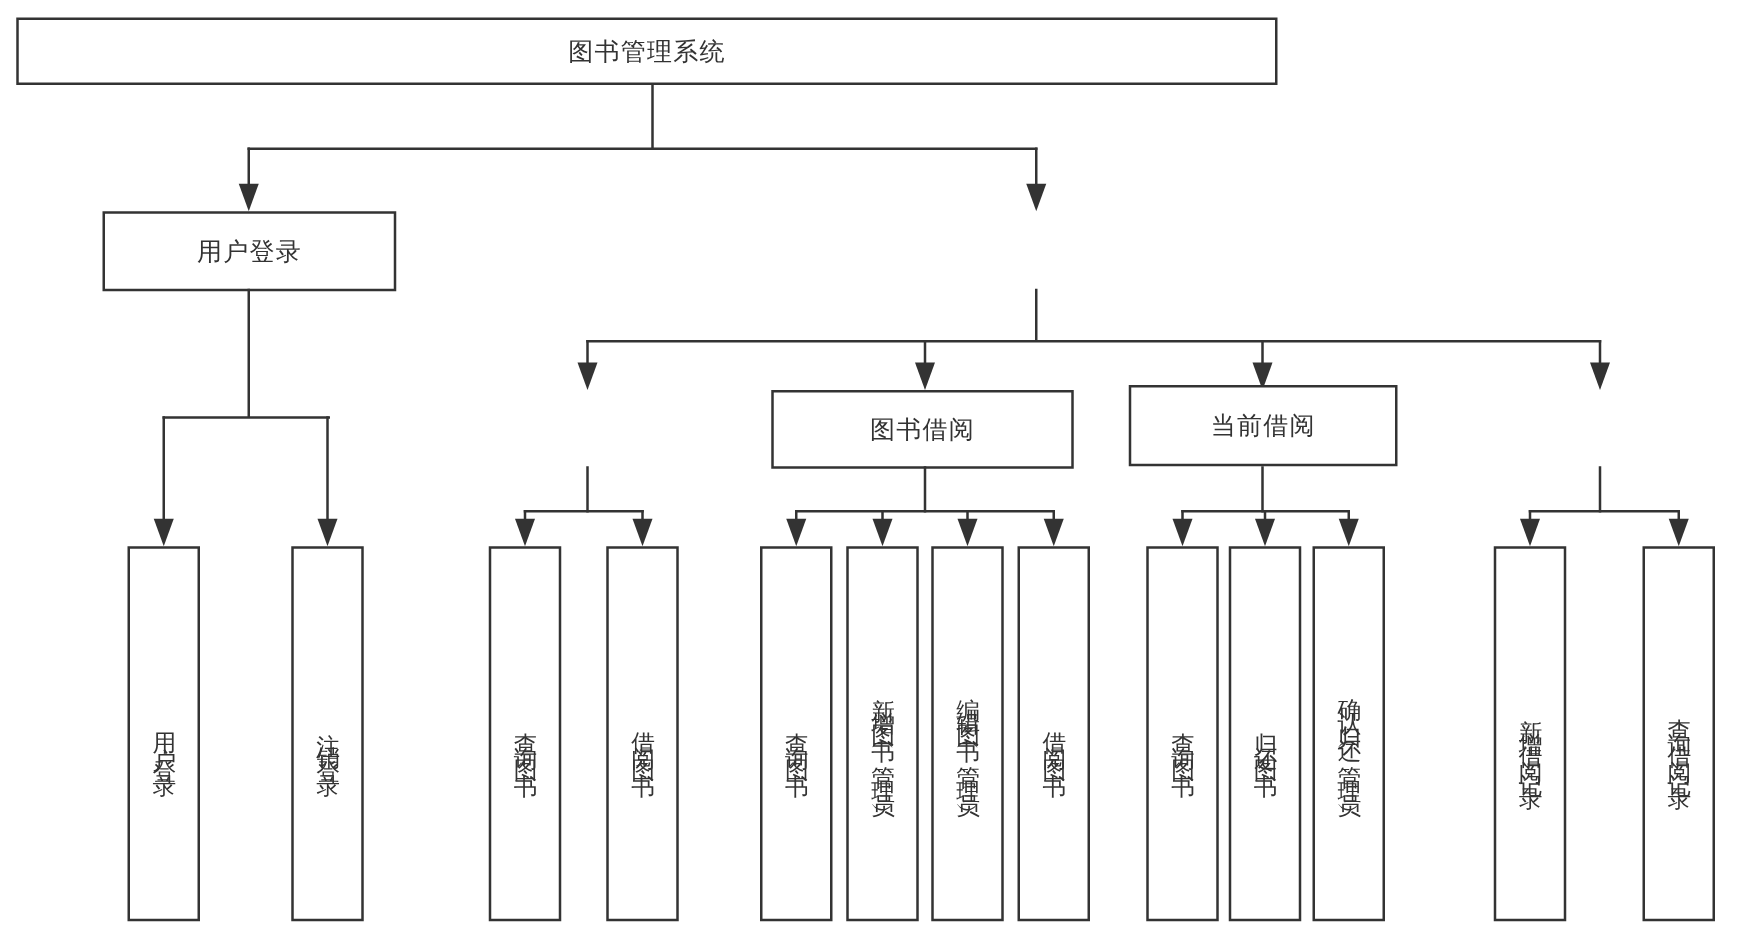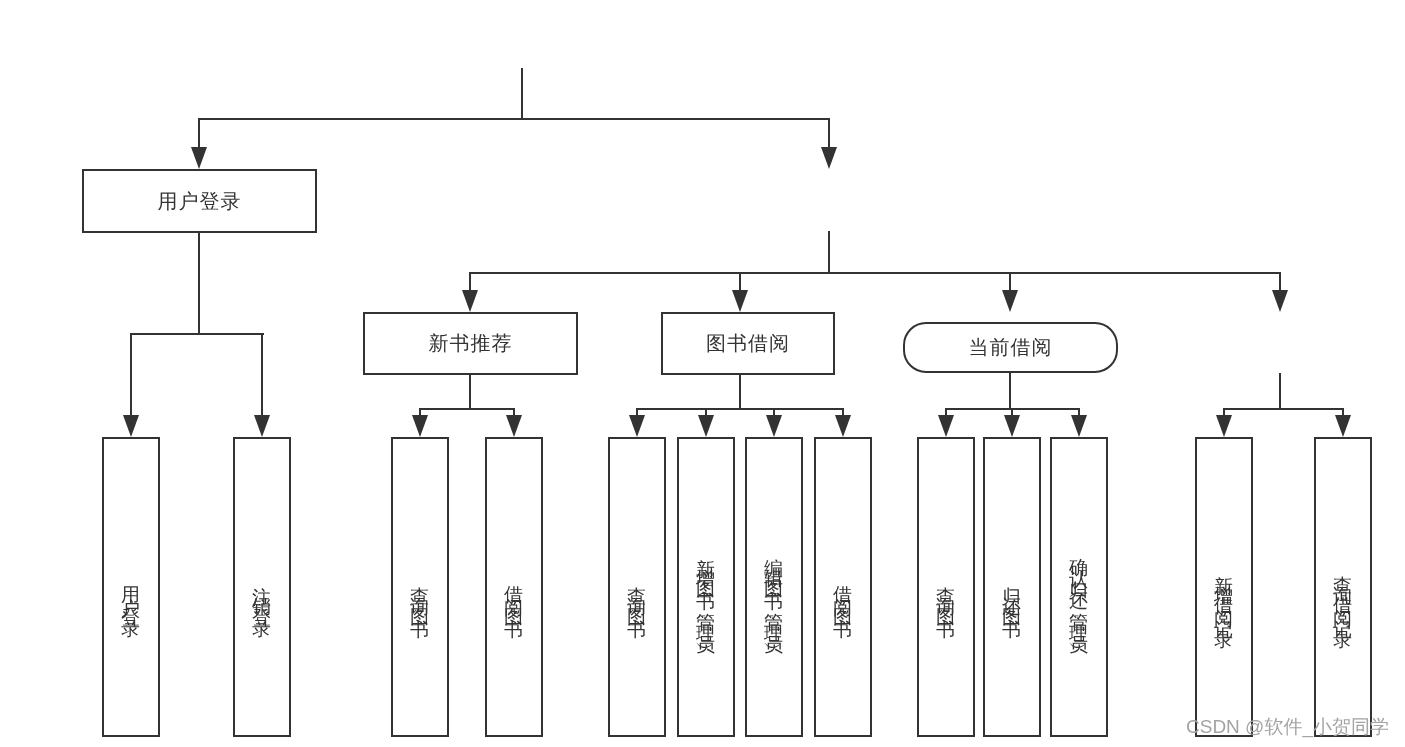--- a/index.html
+++ b/index.html
@@ -46,20 +46,21 @@
     color: #a3a3a3;
     white-space: nowrap;
     z-index: 5;
   }
 </style>
 </head>
 <body>
 
 <div class="canvas">
 
+  <div class="box hlabel" style="left:13px; top:14px; width:1009px; height:54px;">图书管理系统</div>
 
   <div class="line" style="left:521px; top:68px; width:2px; height:51px;"></div>
   <div class="line" style="left:198px; top:118px; width:632px; height:2px;"></div>
   <div class="line" style="left:198px; top:118px; width:2px; height:31px;"></div>
   <div class="arrow" style="left:191px; top:147px;"></div>
   <div class="line" style="left:828px; top:118px; width:2px; height:31px;"></div>
   <div class="arrow" style="left:821px; top:147px;"></div>
 
   <div class="box hlabel" style="left:82px; top:169px; width:235px; height:64px;">用户登录</div>
 
@@ -74,23 +75,22 @@
   <div class="line" style="left:469px; top:272px; width:812px; height:2px;"></div>
   <div class="line" style="left:469px; top:272px; width:2px; height:20px;"></div>
   <div class="arrow" style="left:462px; top:290px;"></div>
   <div class="line" style="left:739px; top:272px; width:2px; height:20px;"></div>
   <div class="arrow" style="left:732px; top:290px;"></div>
   <div class="line" style="left:1009px; top:272px; width:2px; height:20px;"></div>
   <div class="arrow" style="left:1002px; top:290px;"></div>
   <div class="line" style="left:1279px; top:272px; width:2px; height:20px;"></div>
   <div class="arrow" style="left:1272px; top:290px;"></div>
 
-  <div class="box hlabel" style="left:363px; top:312px; width:215px; height:63px;">新书推荐</div>
-  <div class="box hlabel" style="left:661px; top:312px; width:174px; height:63px;">图书借阅</div>
-  <div class="box hlabel" style="left:903px; top:322px; width:215px; height:51px;border-radius:23px;">当前借阅</div>
+  <div class="box hlabel" style="left:617px; top:312px; width:242px; height:63px;">图书借阅</div>
+  <div class="box hlabel" style="left:903px; top:308px; width:215px; height:65px;">当前借阅</div>
 
   <div class="line" style="left:469px; top:373px; width:2px; height:37px;"></div>
   <div class="line" style="left:739px; top:373px; width:2px; height:37px;"></div>
   <div class="line" style="left:1009px; top:373px; width:2px; height:37px;"></div>
   <div class="line" style="left:1279px; top:373px; width:2px; height:37px;"></div>
 
   <div class="line" style="left:419px; top:408px; width:96px; height:2px;"></div>
   <div class="line" style="left:419px; top:408px; width:2px; height:10px;"></div>
   <div class="arrow" style="left:412px; top:415px;"></div>
   <div class="line" style="left:513px; top:408px; width:2px; height:10px;"></div>
@@ -131,15 +131,14 @@
   <div class="box vlabel" style="left:745px; top:437px; width:58px; height:300px;">编辑图书（管理员）</div>
   <div class="box vlabel" style="left:814px; top:437px; width:58px; height:300px;">借阅图书</div>
 
   <div class="box vlabel" style="left:917px; top:437px; width:58px; height:300px;">查询图书</div>
   <div class="box vlabel" style="left:983px; top:437px; width:58px; height:300px;">归还图书</div>
   <div class="box vlabel" style="left:1050px; top:437px; width:58px; height:300px;">确认归还（管理员）</div>
 
   <div class="box vlabel" style="left:1195px; top:437px; width:58px; height:300px;">新增借阅记录</div>
   <div class="box vlabel" style="left:1314px; top:437px; width:58px; height:300px;">查询借阅记录</div>
 
-  <div class="watermark">CSDN @软件_小贺同学</div>
 
 </div>
 
 </body></html>

